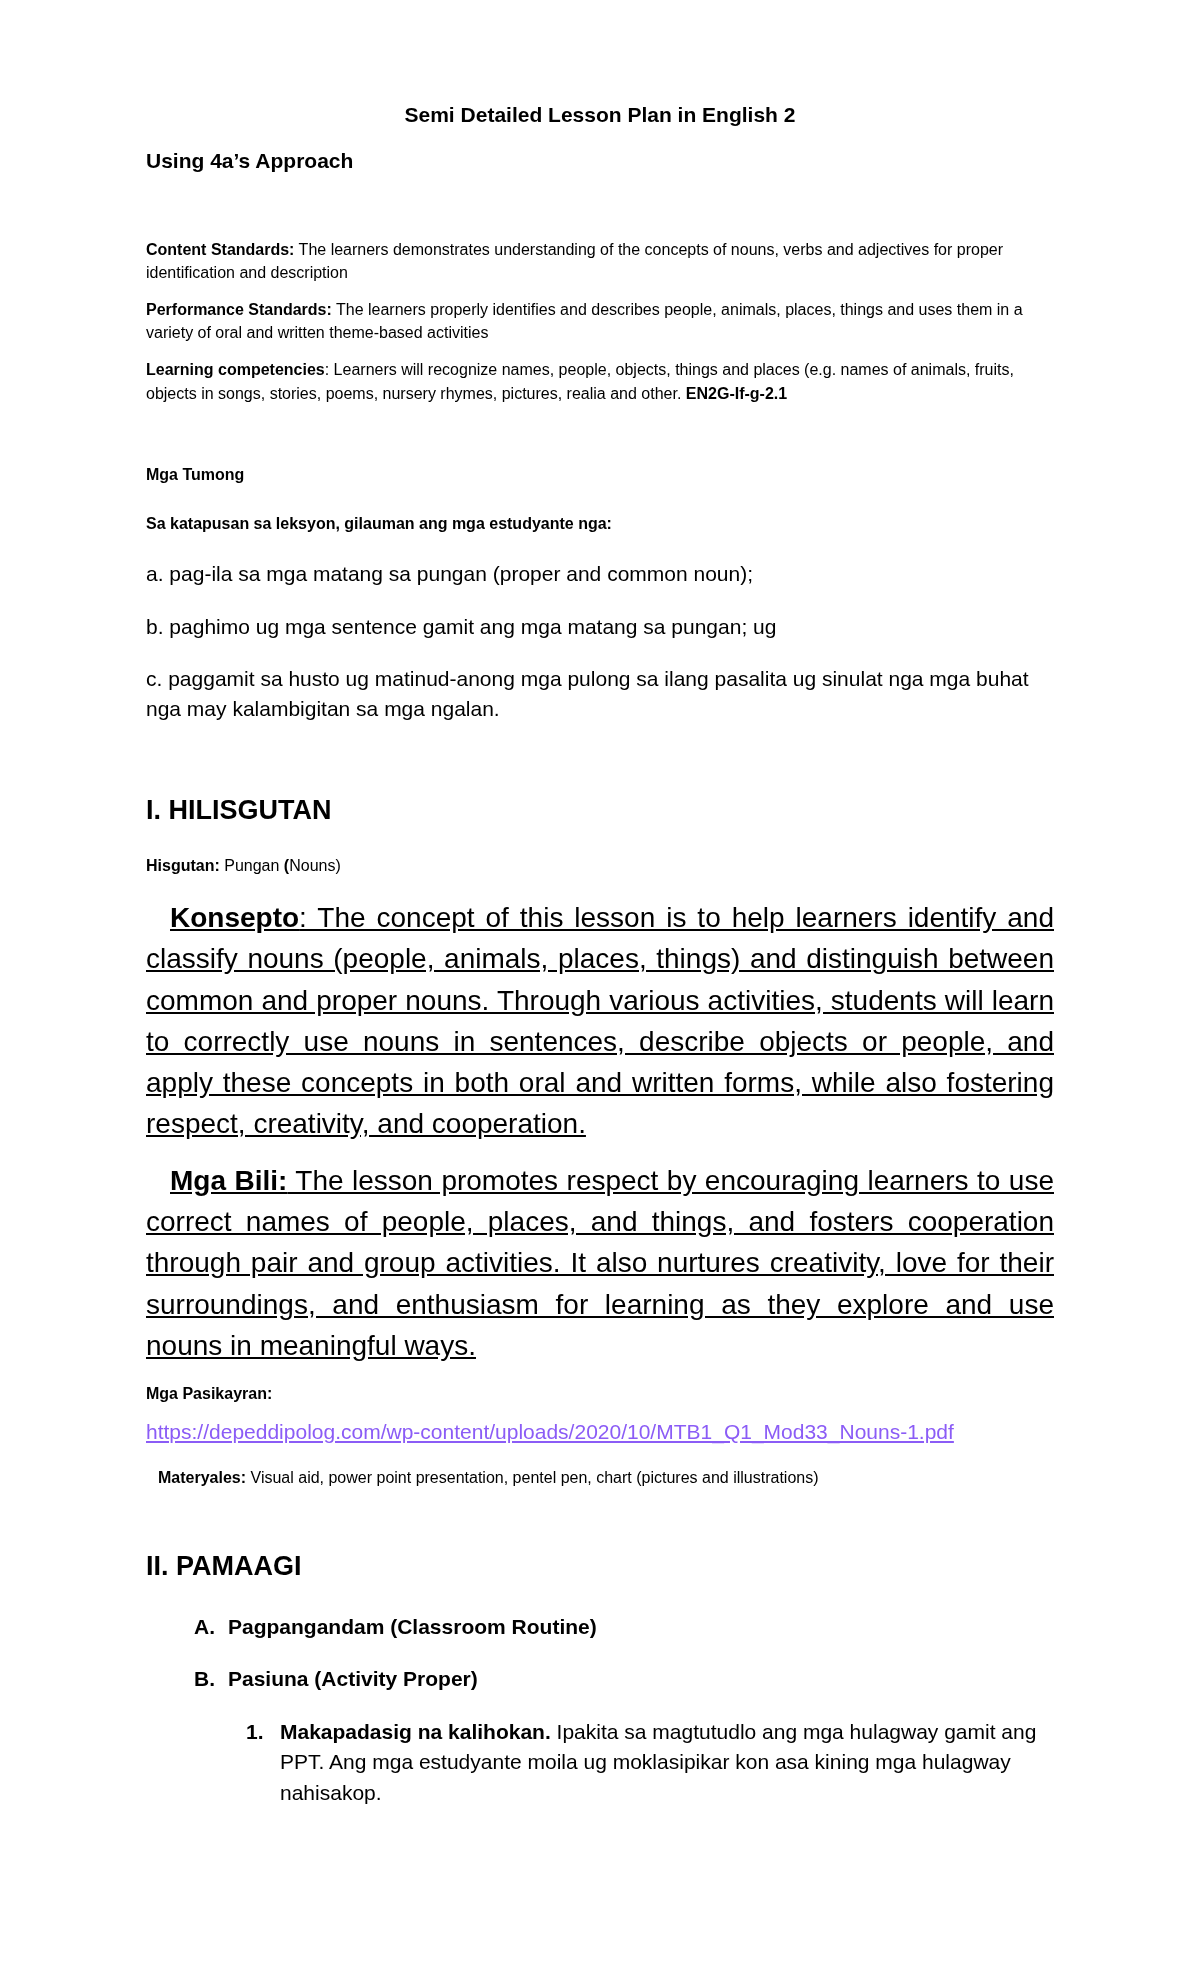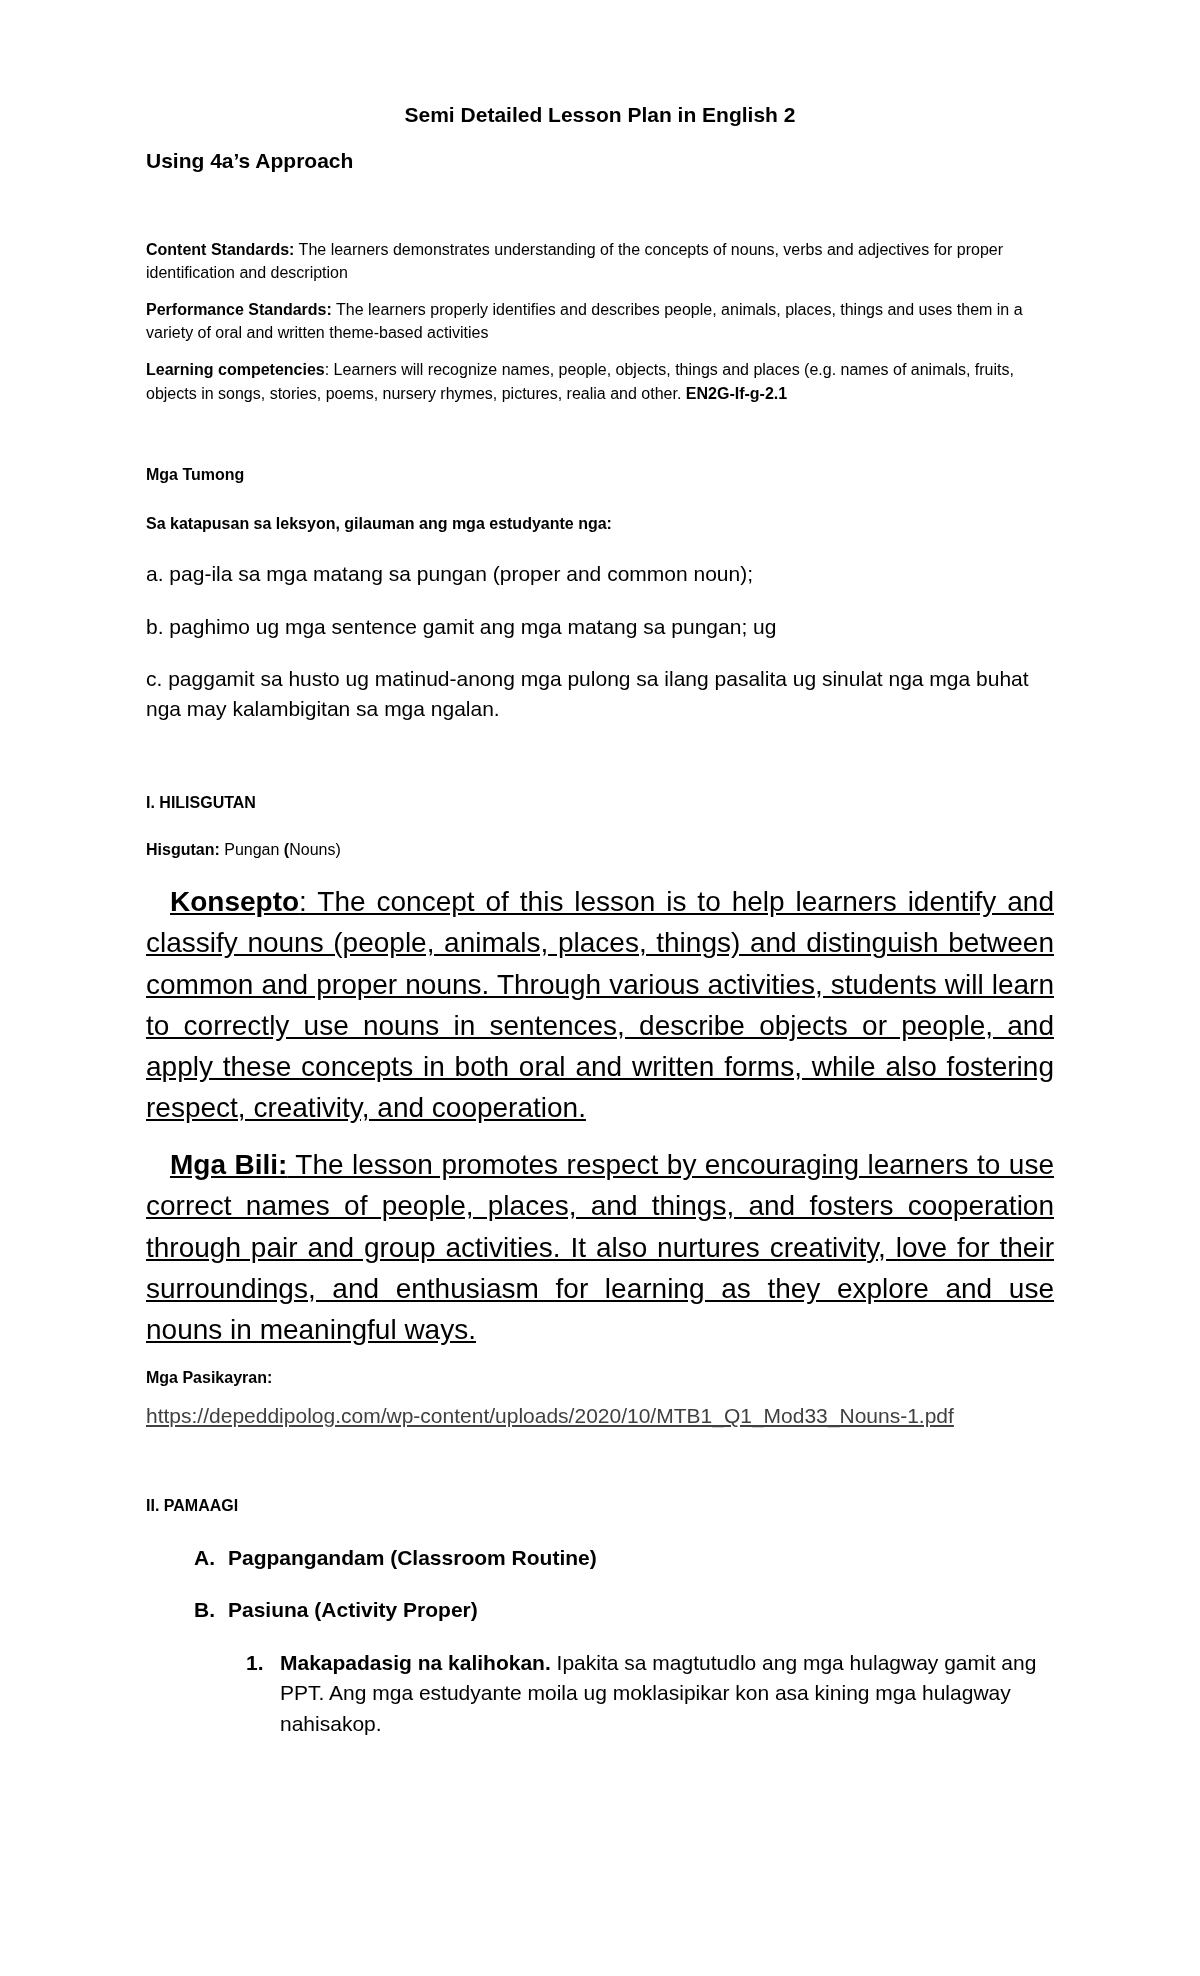--- a/index.html
+++ b/index.html
@@ -50,33 +50,33 @@
     font-size: 28px;
     line-height: 1.47;
     margin: 0 0 6px 0;
     text-align: justify;
     text-indent: 24px;
     text-decoration: underline;
   }
   b, .b { font-weight: bold; }
 
   .heading-roman {
-    font-size: 16px;
+    font-size: 27px;
     font-weight: bold;
     margin: 0;
     line-height: 1.45;
   }
   .sub-indent {
     margin-left: 18px;
   }
   .sub-indent2 {
     margin-left: 22px;
   }
   .link {
-    color: #404040;
+    color: #8b5cf6;
     text-decoration: underline;
     font-size: 21px;
     line-height: 1.45;
     display: block;
     margin: 0 0 18px 0;
     word-break: break-all;
   }
   .list-alpha {
     margin: 0;
     padding: 0;
@@ -157,20 +157,21 @@
   <div class="gap-xs"></div>
 
   <p class="para-just"><b>Mga Bili:</b><span> The lesson promotes respect by encouraging learners to use correct names of people, places, and things, and fosters cooperation through pair and group activities. It also nurtures creativity, love for their surroundings, and enthusiasm for learning as they explore and use nouns in meaningful ways.</span></p>
 
   <div class="gap-xs"></div>
 
   <p class="para sub-indent2" style="margin-bottom:12px;"><b>Mga Pasikayran:</b></p>
 
   <a class="link" href="#">https://depeddipolog.com/wp-content/uploads/2020/10/MTB1_Q1_Mod33_Nouns-1.pdf</a>
 
+  <p class="para" style="margin-left:12px;"><b>Materyales:</b><span> Visual aid, power point presentation, pentel pen, chart (pictures and illustrations)</span></p>
 
   <div class="gap-lg"></div>
 
   <p class="heading-roman" style="margin-bottom:26px;">II. PAMAAGI</p>
 
   <ul class="list-alpha">
     <li>
         <span class="marker">A.</span>
         <span>Pagpangandam (Classroom Routine)</span>
       </li>

